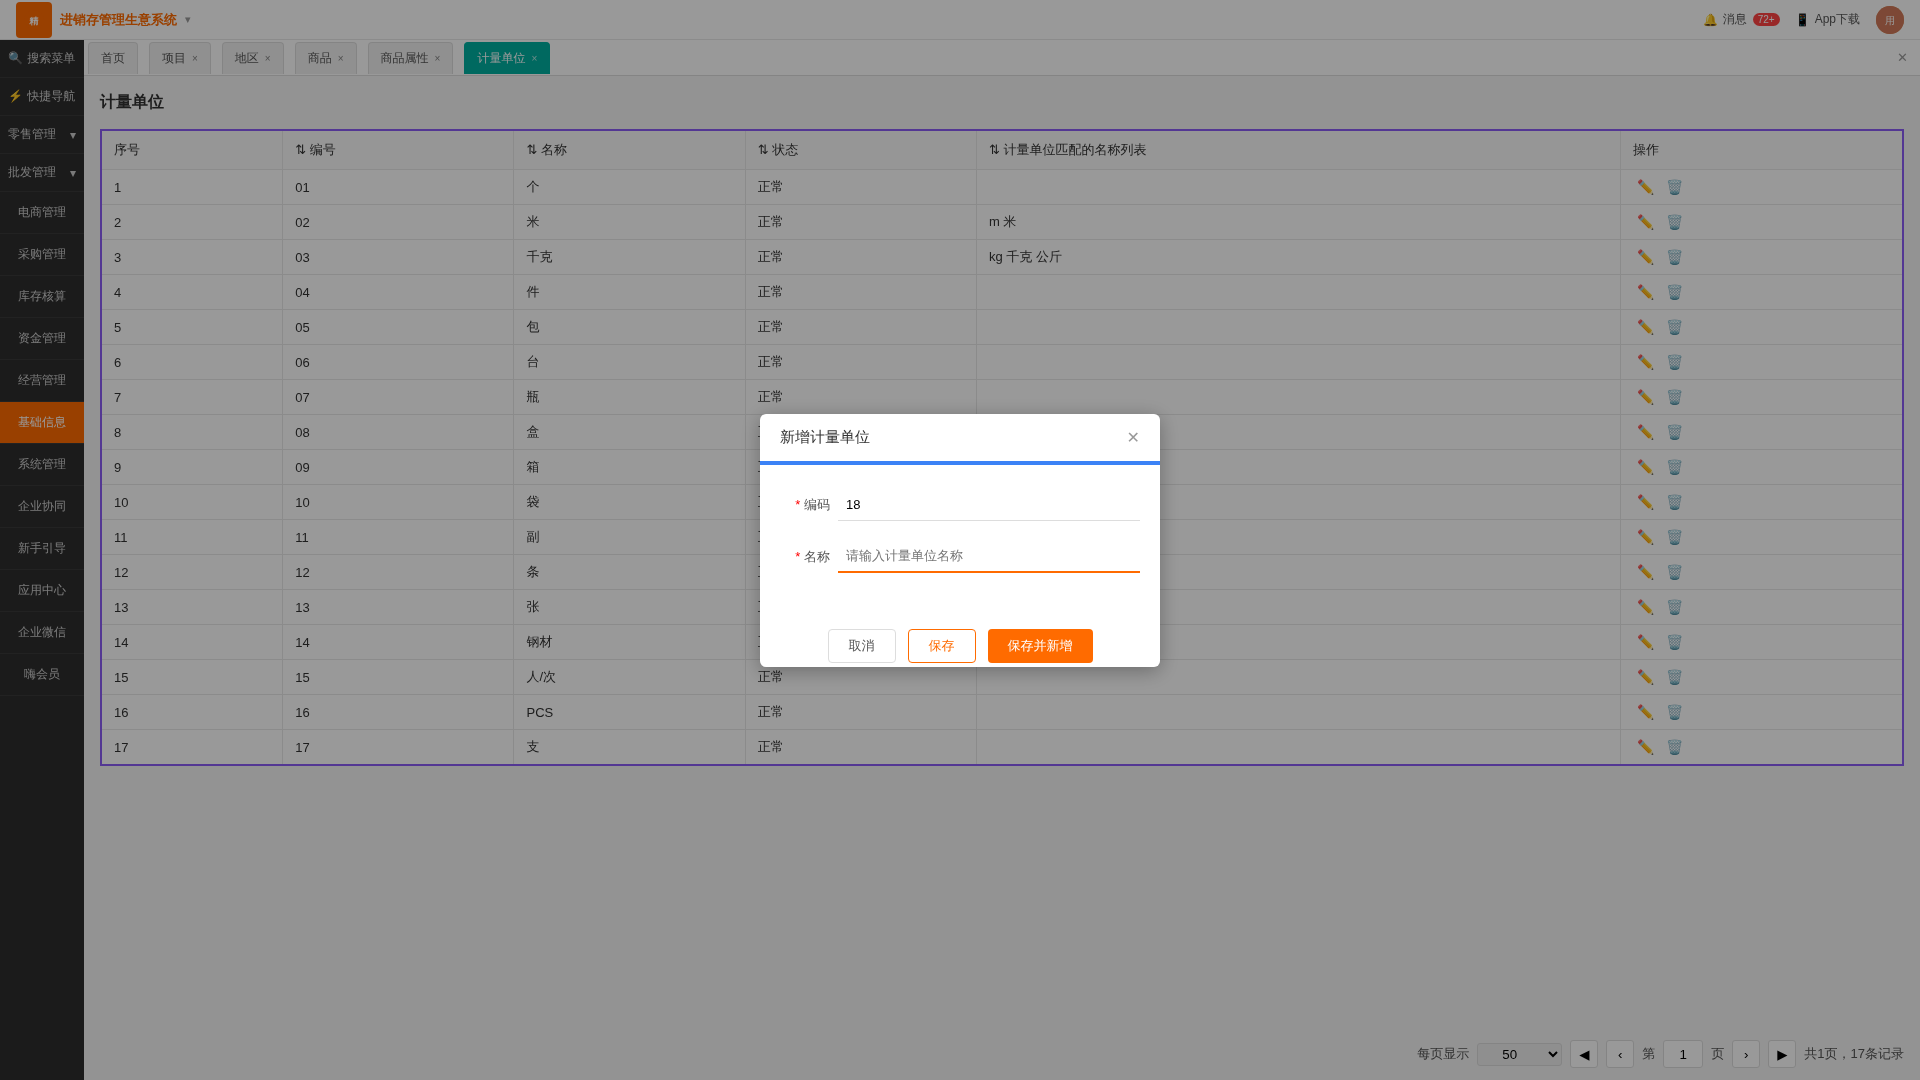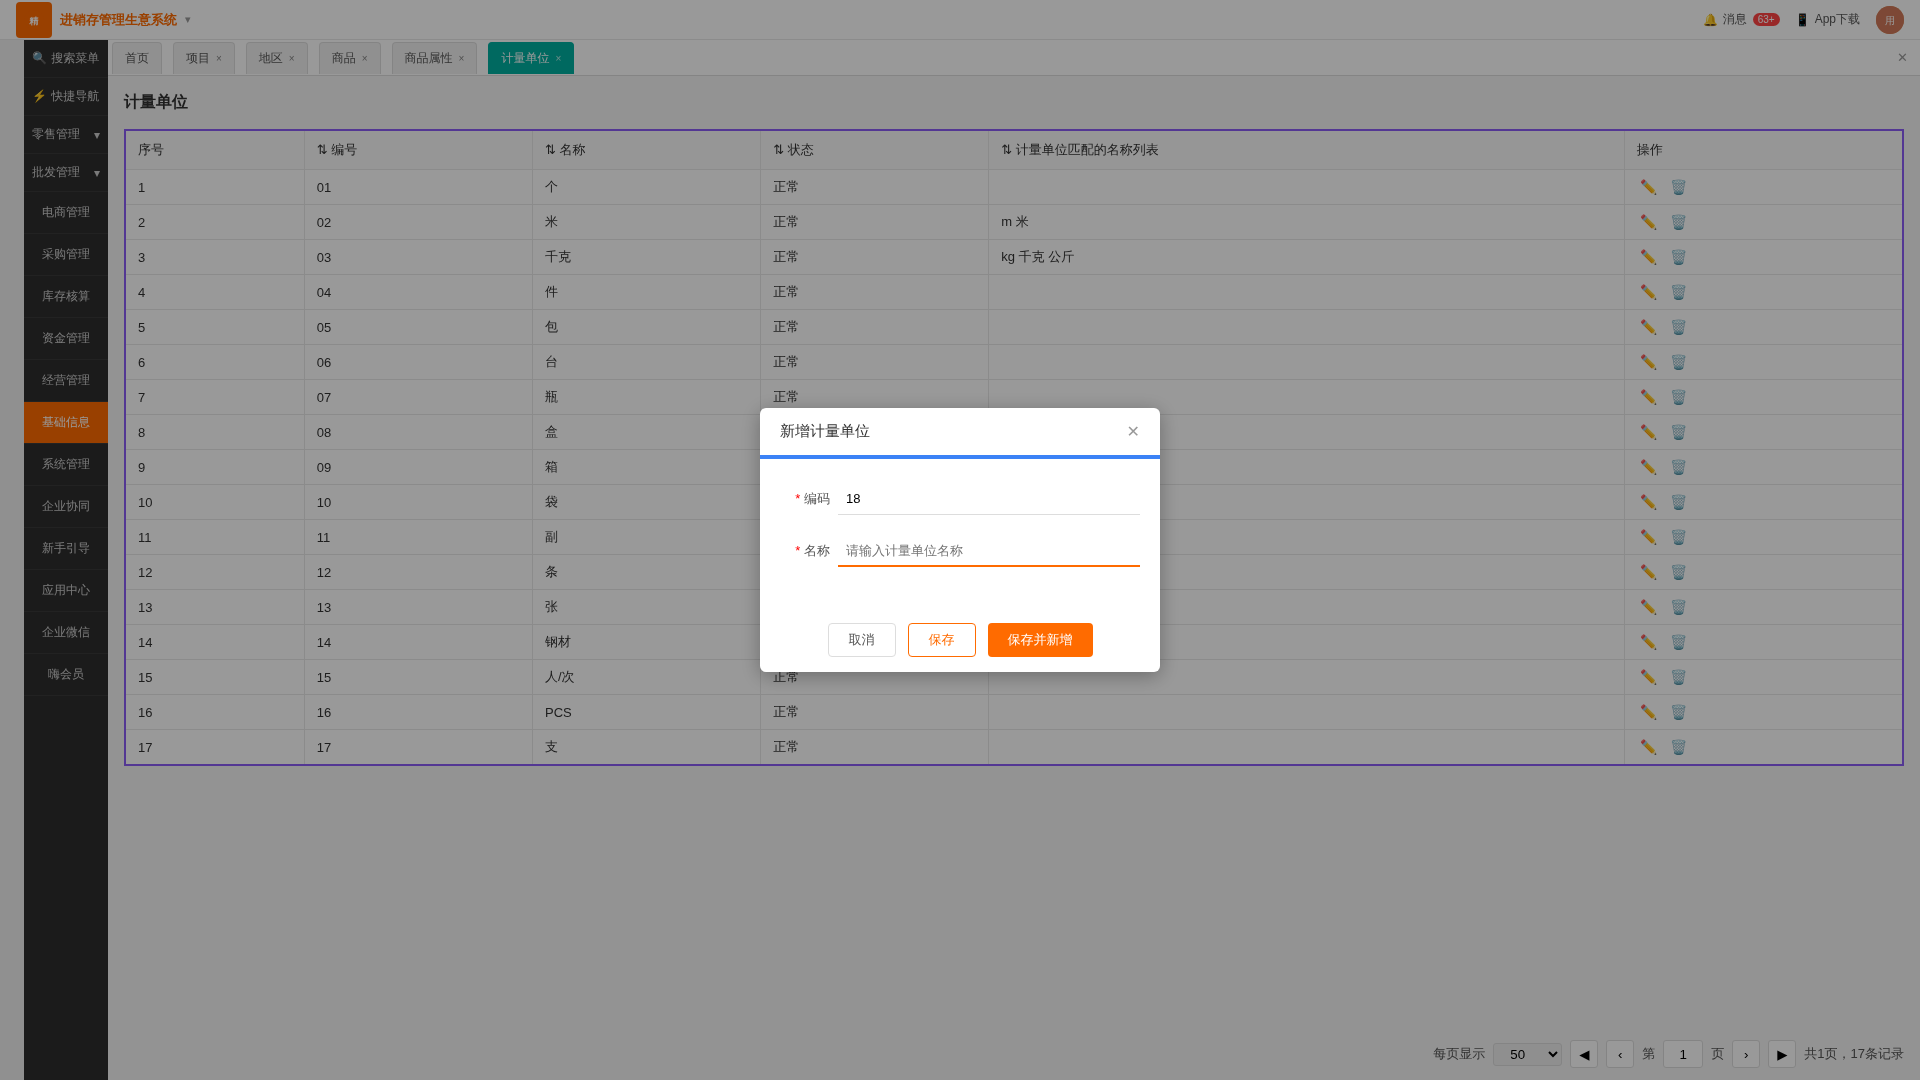--- a/index.html
+++ b/index.html
@@ -38,21 +38,20 @@
       background: #ff4444; color: white; border-radius: 10px;
       font-size: 10px; padding: 1px 5px; margin-left: 2px;
     }
     .avatar { width: 28px; height: 28px; border-radius: 50%; background: #ccc; }
 
     
     .main-layout {
       display: flex;
       flex: 1;
       overflow: hidden;
-      margin-left: 24px;
     }
 
     
     .sidebar {
       width: 84px;
       background: #2d2d2d;
       display: flex;
       flex-direction: column;
       flex-shrink: 0;
       overflow-y: auto;
@@ -209,21 +208,21 @@
       justify-content: flex-end;
       align-items: center;
       padding: 12px 16px;
       gap: 8px;
       font-size: 13px;
       color: #555;
       background: #f5f5f5;
     }
     .pagination select {
       border: 1px solid #ddd;
-      padding: 2px 12px;
+      padding: 2px 20px;
       border-radius: 3px;
     }
     .page-btn {
       width: 28px; height: 28px;
       border: 1px solid #ddd;
       background: white;
       cursor: pointer;
       border-radius: 3px;
       display: flex; align-items: center; justify-content: center;
     }
@@ -286,21 +285,21 @@
       flex: 1;
       height: 32px;
       border: none;
       border-bottom: 1px solid #ddd;
       padding: 0 8px;
       font-size: 13px;
       outline: none;
     }
     .form-input.highlighted { border-bottom-color: #ff6b00; }
     .dialog-footer {
-      padding: 12px 20px 15px;
+      padding: 12px 20px 4px;
       display: flex;
       justify-content: center;
       gap: 12px;
     }
     .btn-cancel {
       border: 1px solid #ddd;
       background: white;
       padding: 7px 20px;
       border-radius: 4px;
       cursor: pointer;
@@ -342,21 +341,21 @@
     </div>
     <div>
       <div style="font-size:13px;font-weight:bold;color:#ff6b00">进销存管理生意系统</div>
     </div>
     <span class="header-collapse">▾</span>
   </div>
   <div class="header-right">
     <div class="header-btn">
       <span>🔔</span>
       <span>消息</span>
-      <span class="notification-badge">63+</span>
+      <span class="notification-badge">72+</span>
     </div>
     <div class="header-btn">
       <span>📱</span>
       <span>App下载</span>
     </div>
     <div class="avatar" style="background:#e0a060;display:flex;align-items:center;justify-content:center;font-size:11px;color:white;">
       <svg width="28" height="28" viewBox="0 0 28 28">
           <circle cx="14" cy="14" r="14" fill="#d0785a"></circle>
           <text x="14" y="18" text-anchor="middle" fill="white" font-size="10">用</text>
         </svg>

